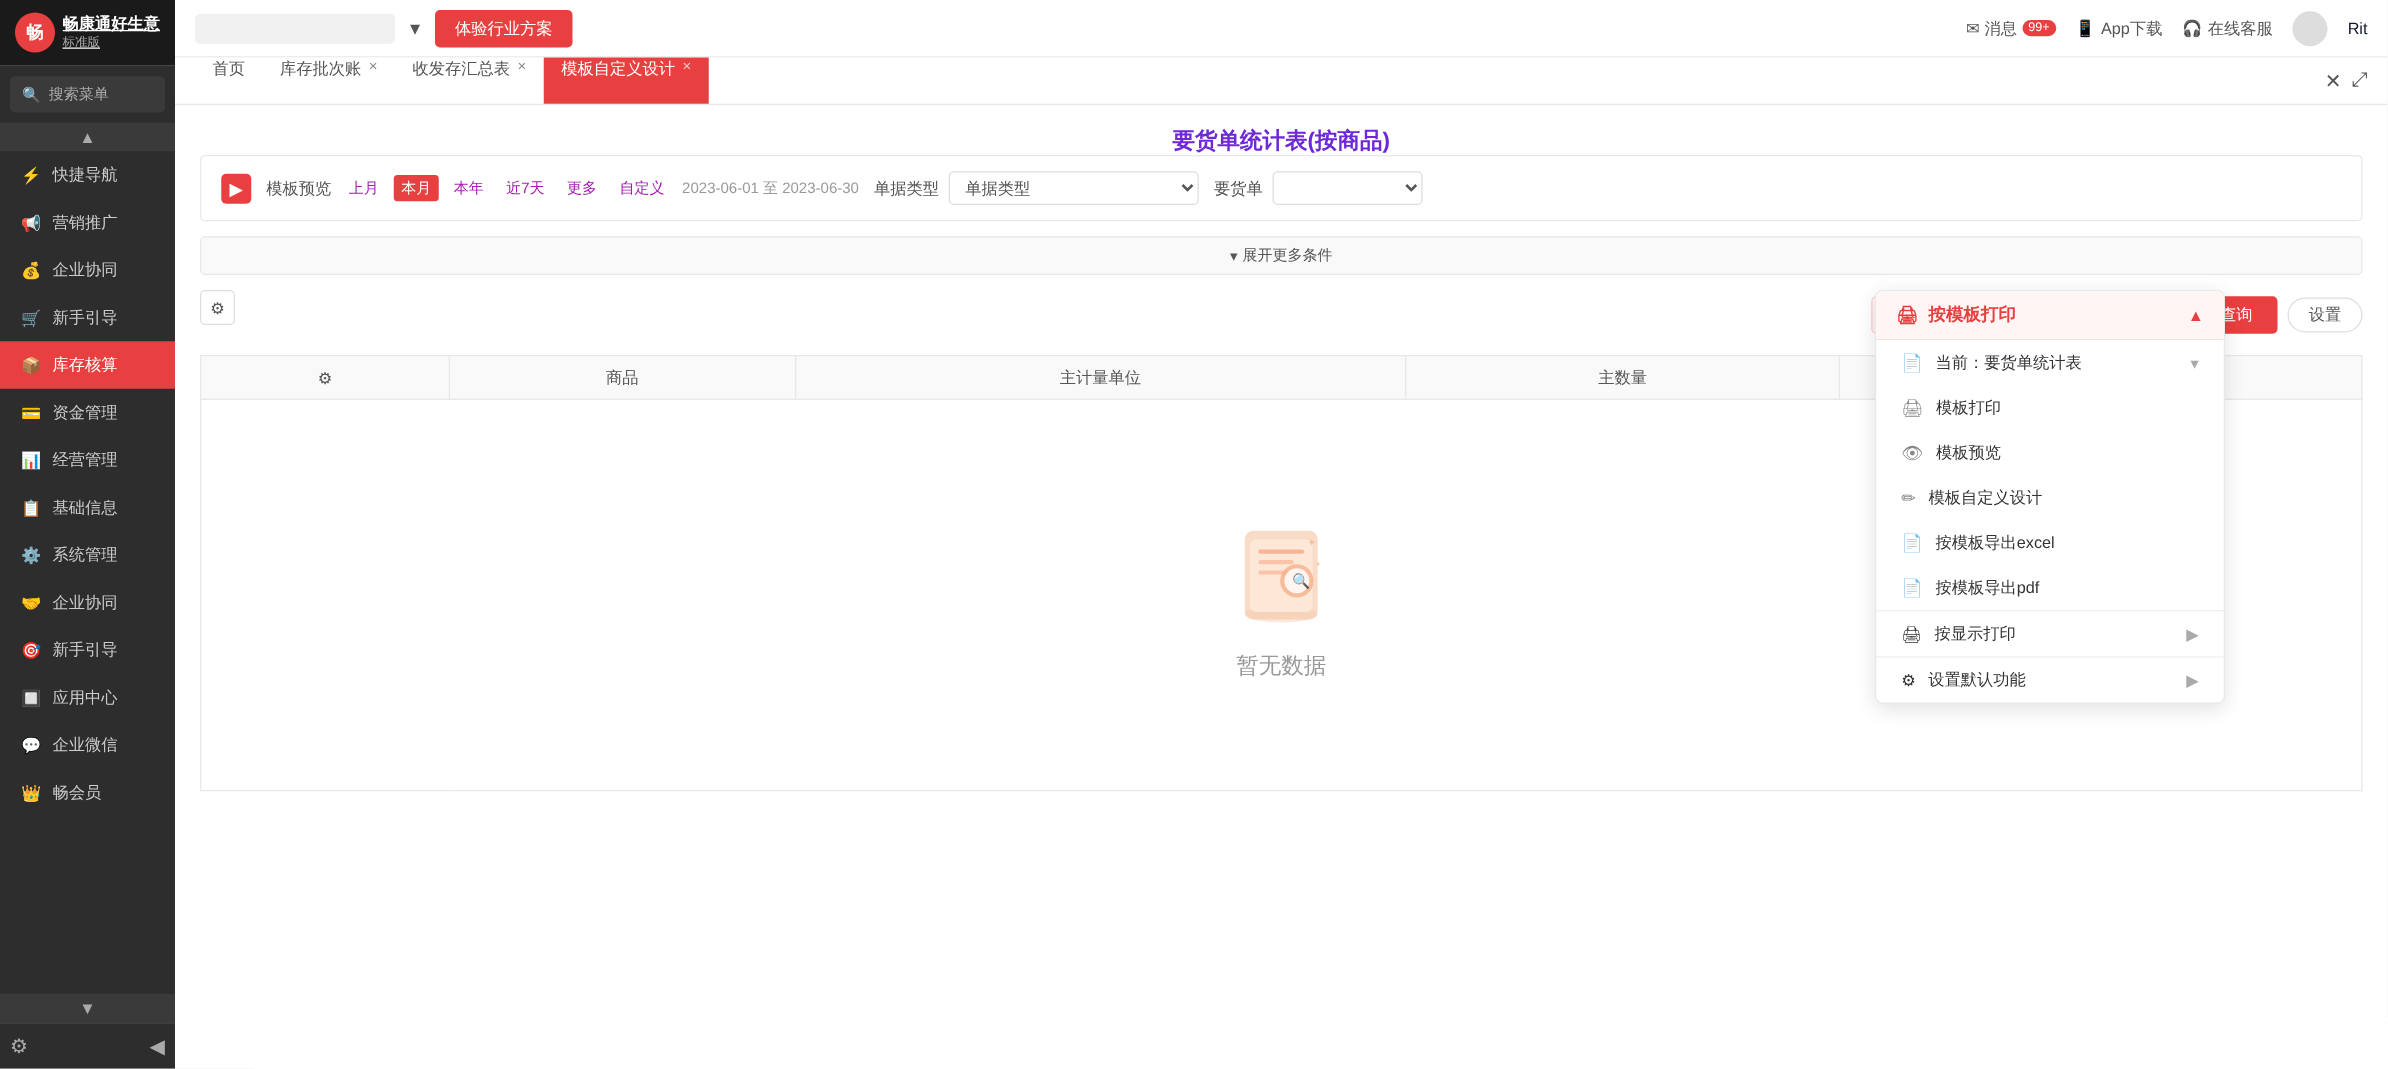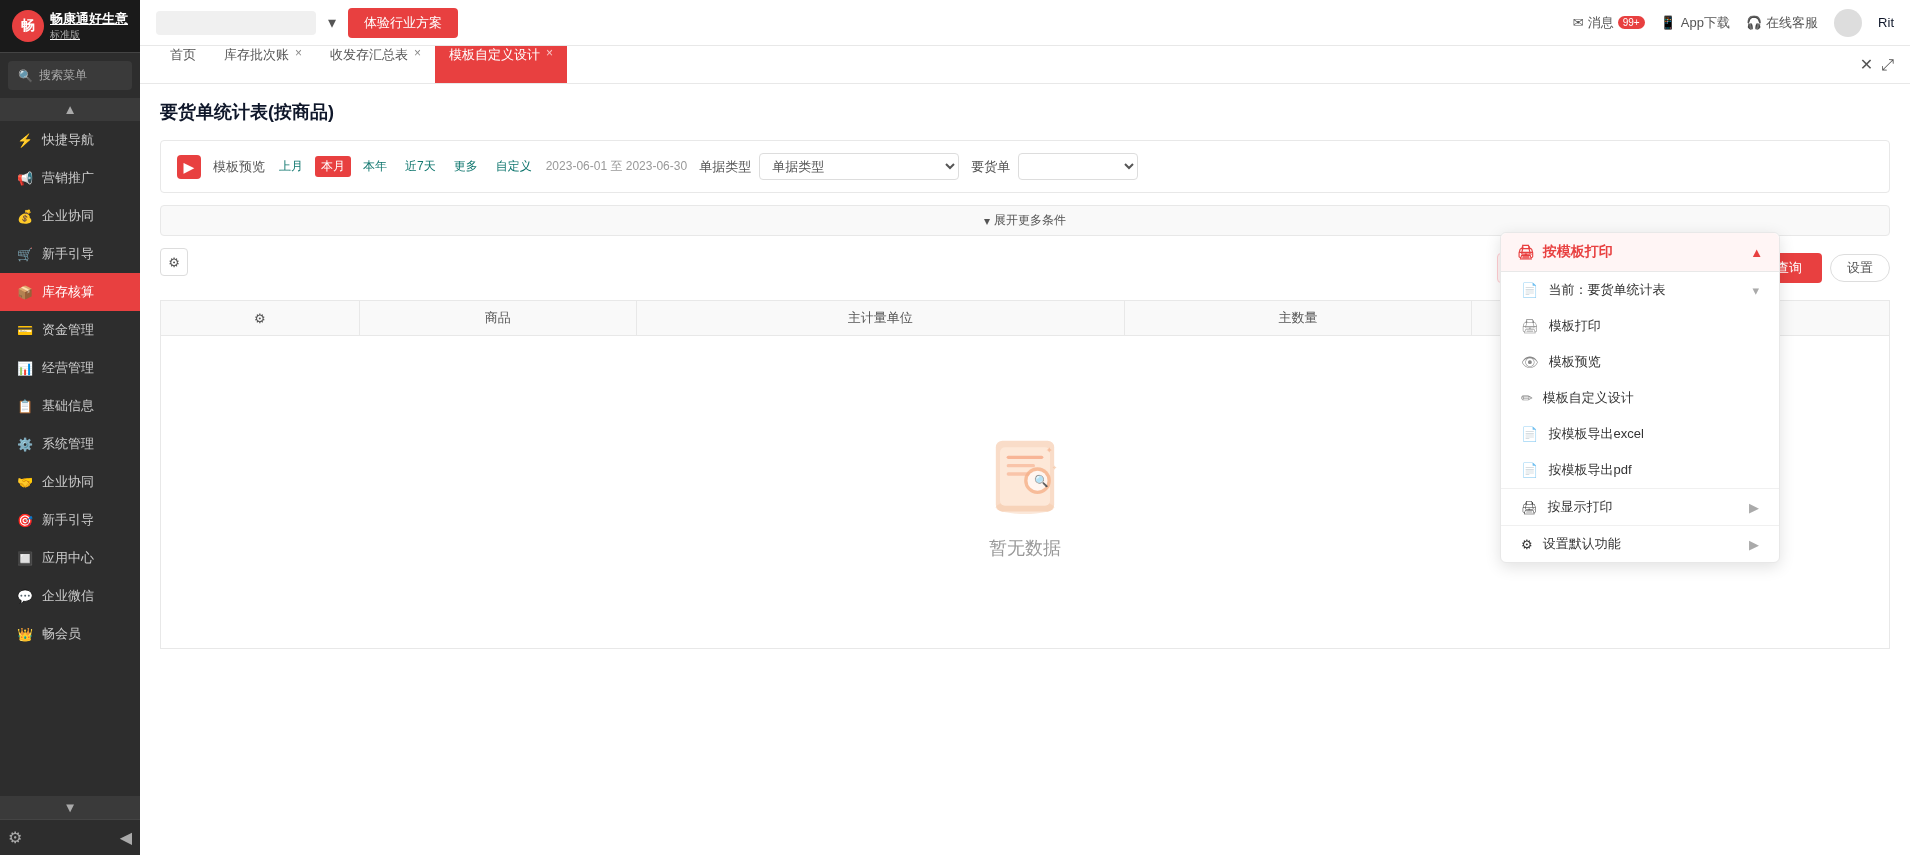--- a/index.html
+++ b/index.html
@@ -245,22 +245,22 @@
     .page-container {
       background: white;
       margin: 0;
       padding: 16px 20px;
       min-height: 100%;
     }
 
     .page-title {
       font-size: 18px;
       font-weight: bold;
-      color: #0f172a;
-      margin-bottom: 16px;
+      color: #6d28d9;
+      text-align: center;
     }
 
     
     .filter-bar {
       background: #fff;
       border: 1px solid #e8e8e8;
       border-radius: 4px;
       padding: 12px 16px;
       margin-bottom: 12px;
       display: flex;
@@ -290,21 +290,21 @@
     .filter-label { color: #555; font-size: 13px; white-space: nowrap; }
     .date-options {
       display: flex;
       align-items: center;
       gap: 6px;
     }
     .date-btn {
       background: none;
       border: none;
       cursor: pointer;
-      color: #0f766e;
+      color: #a21caf;
       font-size: 12px;
       padding: 2px 6px;
       border-radius: 3px;
     }
     .date-btn.active {
       background: #e84040;
       color: white;
     }
     .date-range {
       color: #999;

